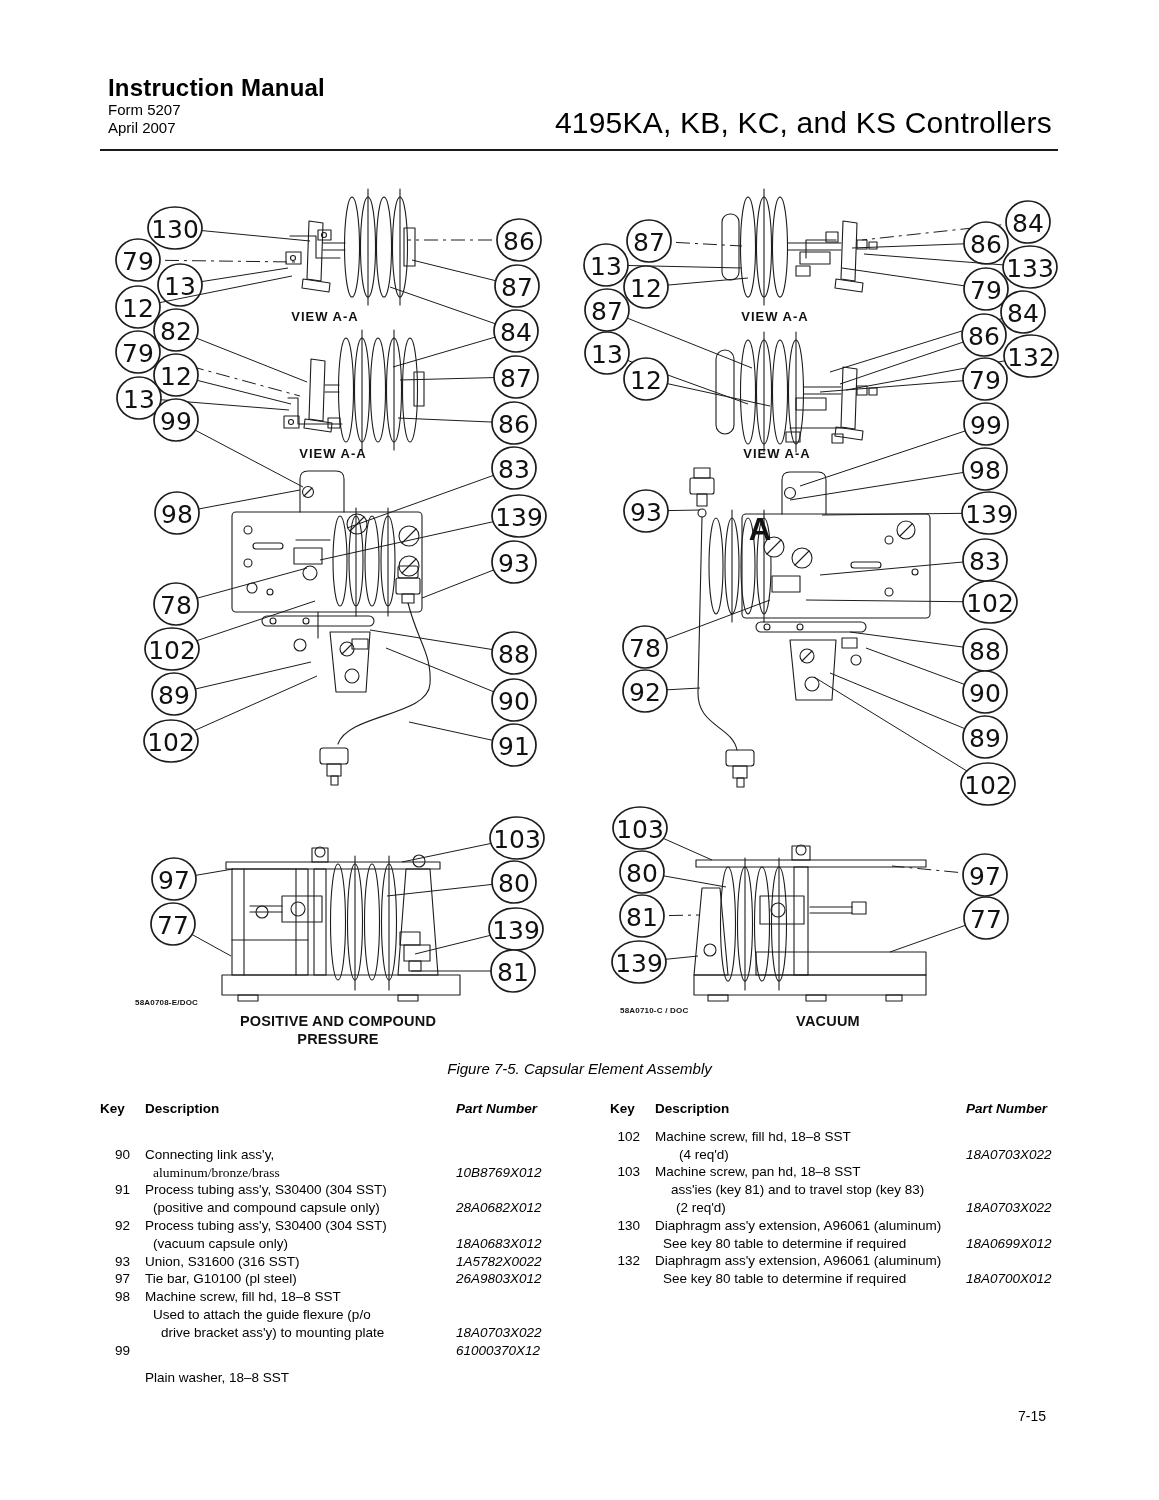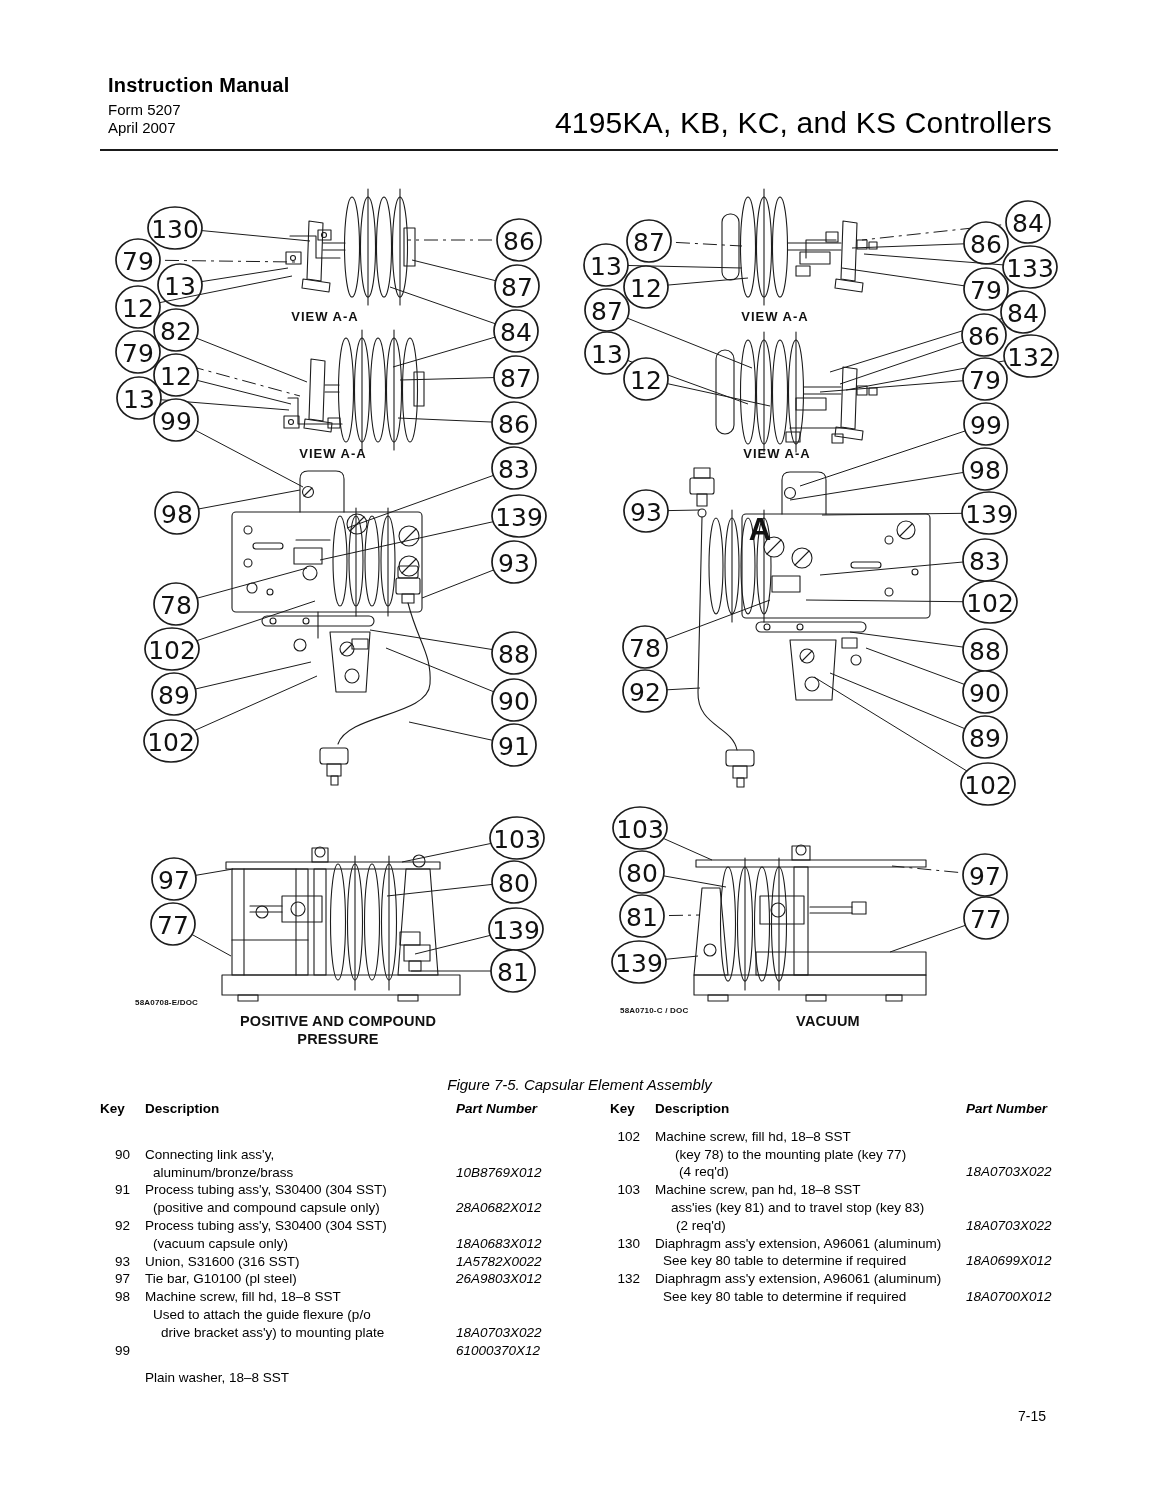--- a/index.html
+++ b/index.html
@@ -1,21 +1,21 @@
 <!DOCTYPE html>
 <html><head>
 <meta charset="utf-8">
 <style>
   * { margin:0; padding:0; box-sizing:border-box; }
   html,body { background:#fff; }
   .page { position:relative; width:1159px; height:1500px; background:#ffffff;
           font-family:"Liberation Sans", sans-serif; color:#000; overflow:hidden; }
 
   
-  .masthead-label { position:absolute; left:108px; top:74px; font-size:20px; font-weight:bold; letter-spacing:.2px; }
+  .masthead-label { position:absolute; left:108px; top:74px; font-size:24px; font-weight:bold; letter-spacing:.2px; }
   .masthead-form  { position:absolute; left:108px; top:101px; font-size:15px; }
   .masthead-date  { position:absolute; left:108px; top:119px; font-size:15px; }
   .doc-title { position:absolute; right:107px; top:106px; font-size:30px; letter-spacing:.2px;margin-left:40px; }
   .header-rule { position:absolute; left:100px; top:149px; width:958px; height:2px; background:#1a1a1a; }
 
   
   .figure-svg { position:absolute; left:0; top:0; width:1159px; height:1500px; }
   svg text { font-family:"Liberation Sans", sans-serif; fill:#111; }
   .view-label { font-size:13px; font-weight:bold; letter-spacing:1px; text-anchor:middle; }
   .doc-number { font-size:8px; font-weight:bold; letter-spacing:.2px; }
@@ -24,21 +24,21 @@
   .art { stroke:#1c1c1c; stroke-width:1.1; fill:none; stroke-linecap:round; stroke-linejoin:round; }
   .art .fw { fill:#fff; }
   .leader { stroke:#1c1c1c; stroke-width:1; fill:none; }
   .leader.dash { stroke-dasharray:14 5 3 5; }
   .callout-circle { fill:#fff; stroke:#1c1c1c; stroke-width:1.7; }
   .callout-num { font-size:25px; text-anchor:middle; dominant-baseline:central;
                  font-family:"DejaVu Sans", sans-serif; fill:#111; }
 
   
   .caption { position:absolute; left:0; top:1060px; width:1159px; text-align:center;
-             font-size:15px; font-style:italic;margin-top:16px; }
+             font-size:15px; font-style:italic; }
   .ptable { position:absolute; top:1100px; font-size:13.5px; line-height:17.8px; }
   .ptable.left  { left:100px; width:460px; }
   .ptable.right { left:610px; width:452px; }
   .t-line { display:flex; }
   .t-head { font-weight:bold; margin-bottom:10px; }
   .t-head .t-key { text-align:left; }
   .tbody.pad { padding-top:18px; }
   .t-key  { flex:0 0 30px; text-align:right; }
   .t-desc { flex:0 0 311px; margin-left:15px; }
   .t-part { flex:1;font-style:italic; }
@@ -620,21 +620,21 @@
       <span class="t-part">Part Number</span>
     </div>
     <div id="left-rows" class="tbody pad">
         <div class="t-line">
           <span class="t-key">90</span>
           <span class="t-desc" style="padding-left: 0px;">Connecting link ass'y,</span>
           <span class="t-part"></span>
         </div>
         <div class="t-line">
           <span class="t-key"></span>
-          <span class="t-desc" style="padding-left: 8px;">aluminum/bronze/brass</span>
+          <span class="t-desc" style="padding-left: 8px; font-family: Liberation Serif, serif;">aluminum/bronze/brass</span>
           <span class="t-part">10B8769X012</span>
         </div>
         <div class="t-line">
           <span class="t-key">91</span>
           <span class="t-desc" style="padding-left: 0px;">Process tubing ass'y, S30400 (304 SST)</span>
           <span class="t-part"></span>
         </div>
         <div class="t-line">
           <span class="t-key"></span>
           <span class="t-desc" style="padding-left: 8px;">(positive and compound capsule only)</span>
@@ -690,25 +690,20 @@
       <span class="t-part">Part Number</span>
     </div>
     <div id="right-rows" class="tbody">
         <div class="t-line">
           <span class="t-key">102</span>
           <span class="t-desc" style="padding-left: 0px;">Machine screw, fill hd, 18–8 SST</span>
           <span class="t-part"></span>
         </div>
         <div class="t-line">
           <span class="t-key"></span>
-          <span class="t-desc" style="padding-left: 20px;">(key 78) to the mounting plate (key 77)</span>
-          <span class="t-part"></span>
-        </div>
-        <div class="t-line">
-          <span class="t-key"></span>
           <span class="t-desc" style="padding-left: 24px;">(4 req'd)</span>
           <span class="t-part">18A0703X022</span>
         </div>
         <div class="t-line">
           <span class="t-key">103</span>
           <span class="t-desc" style="padding-left: 0px;">Machine screw, pan hd, 18–8 SST</span>
           <span class="t-part"></span>
         </div>
         <div class="t-line">
           <span class="t-key"></span>

